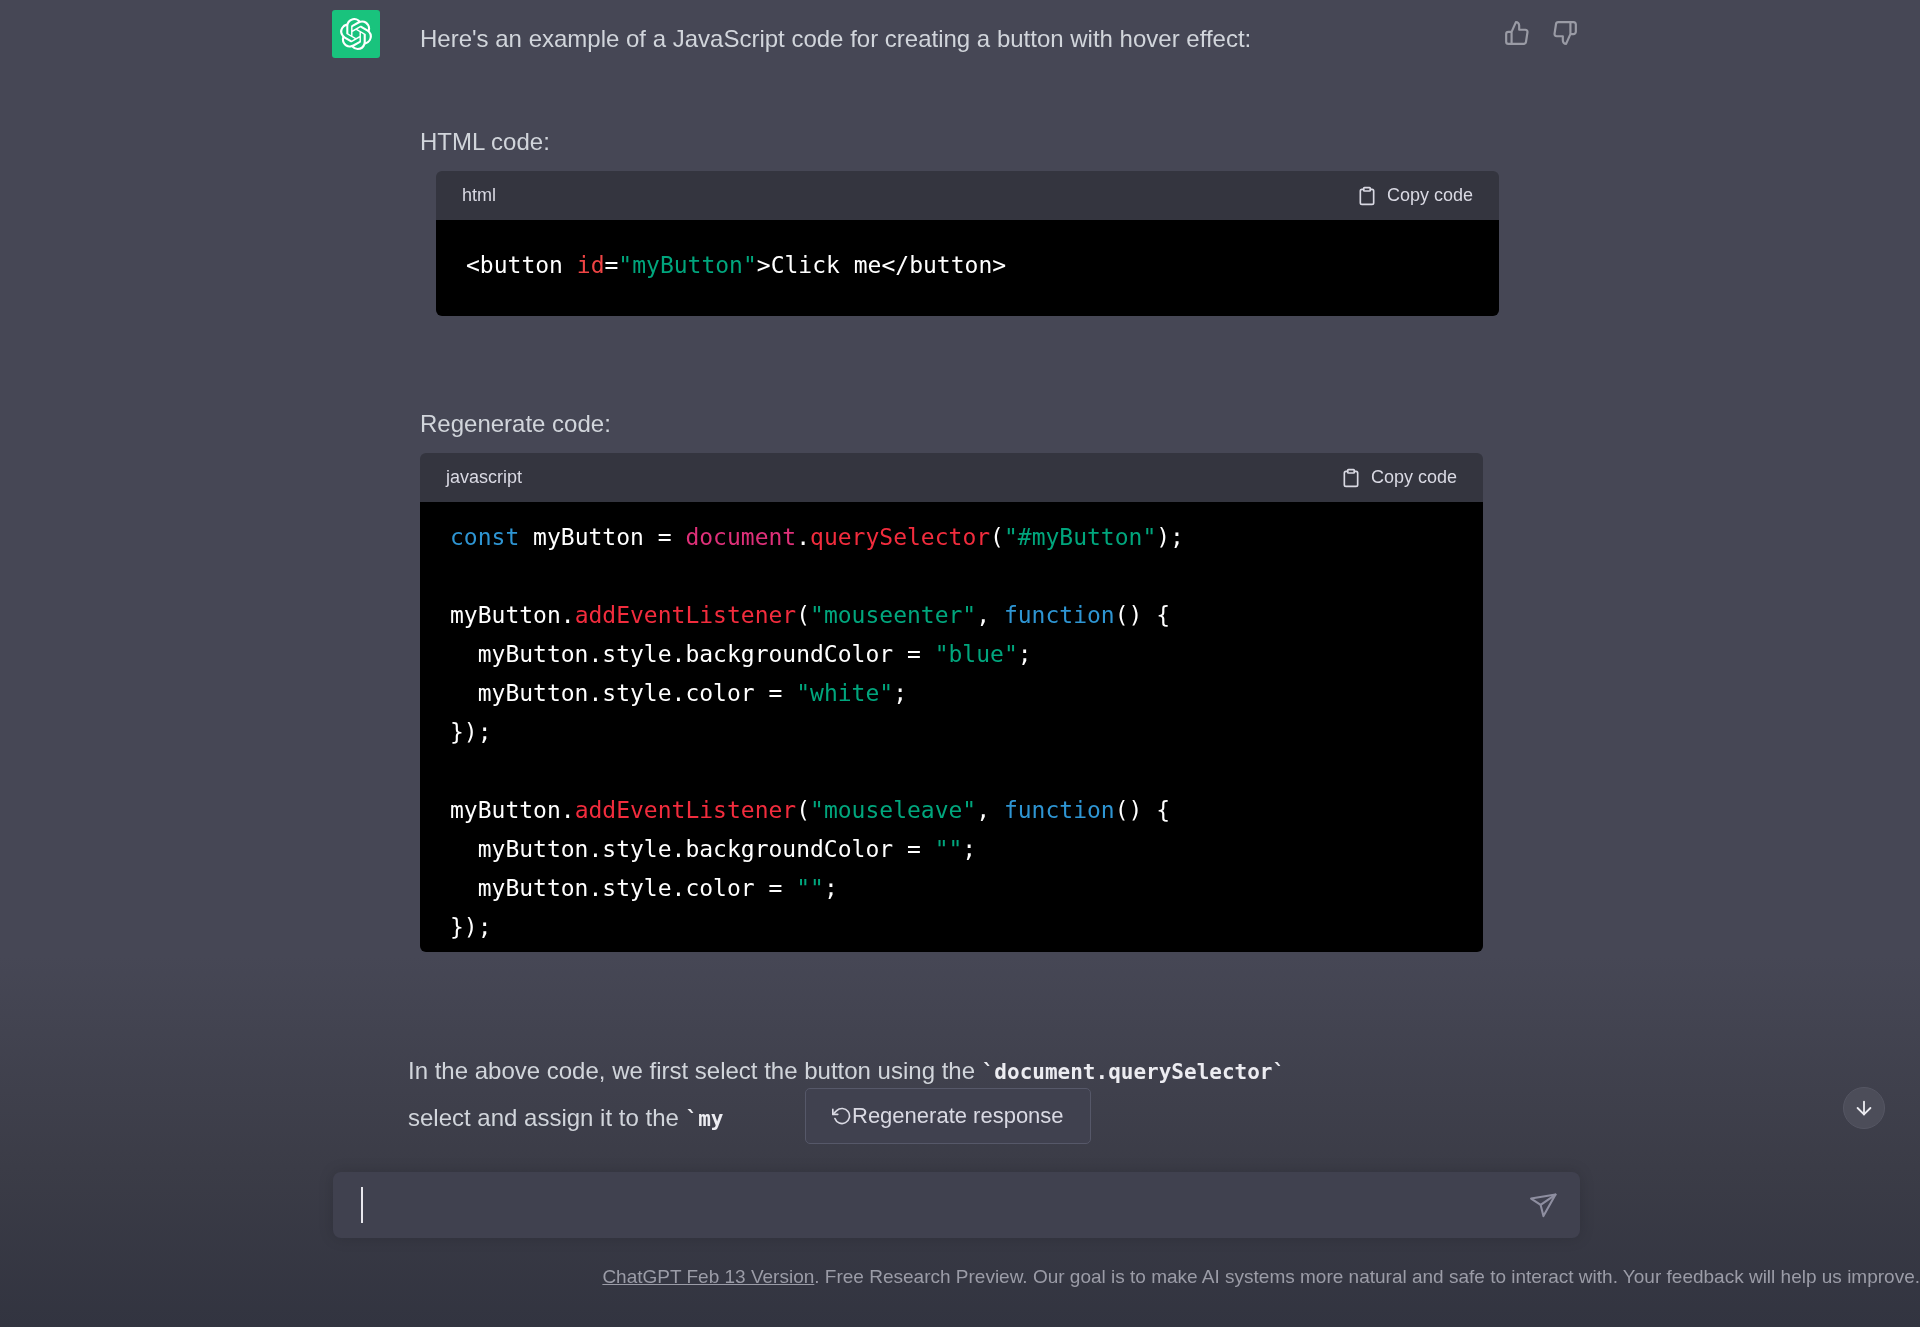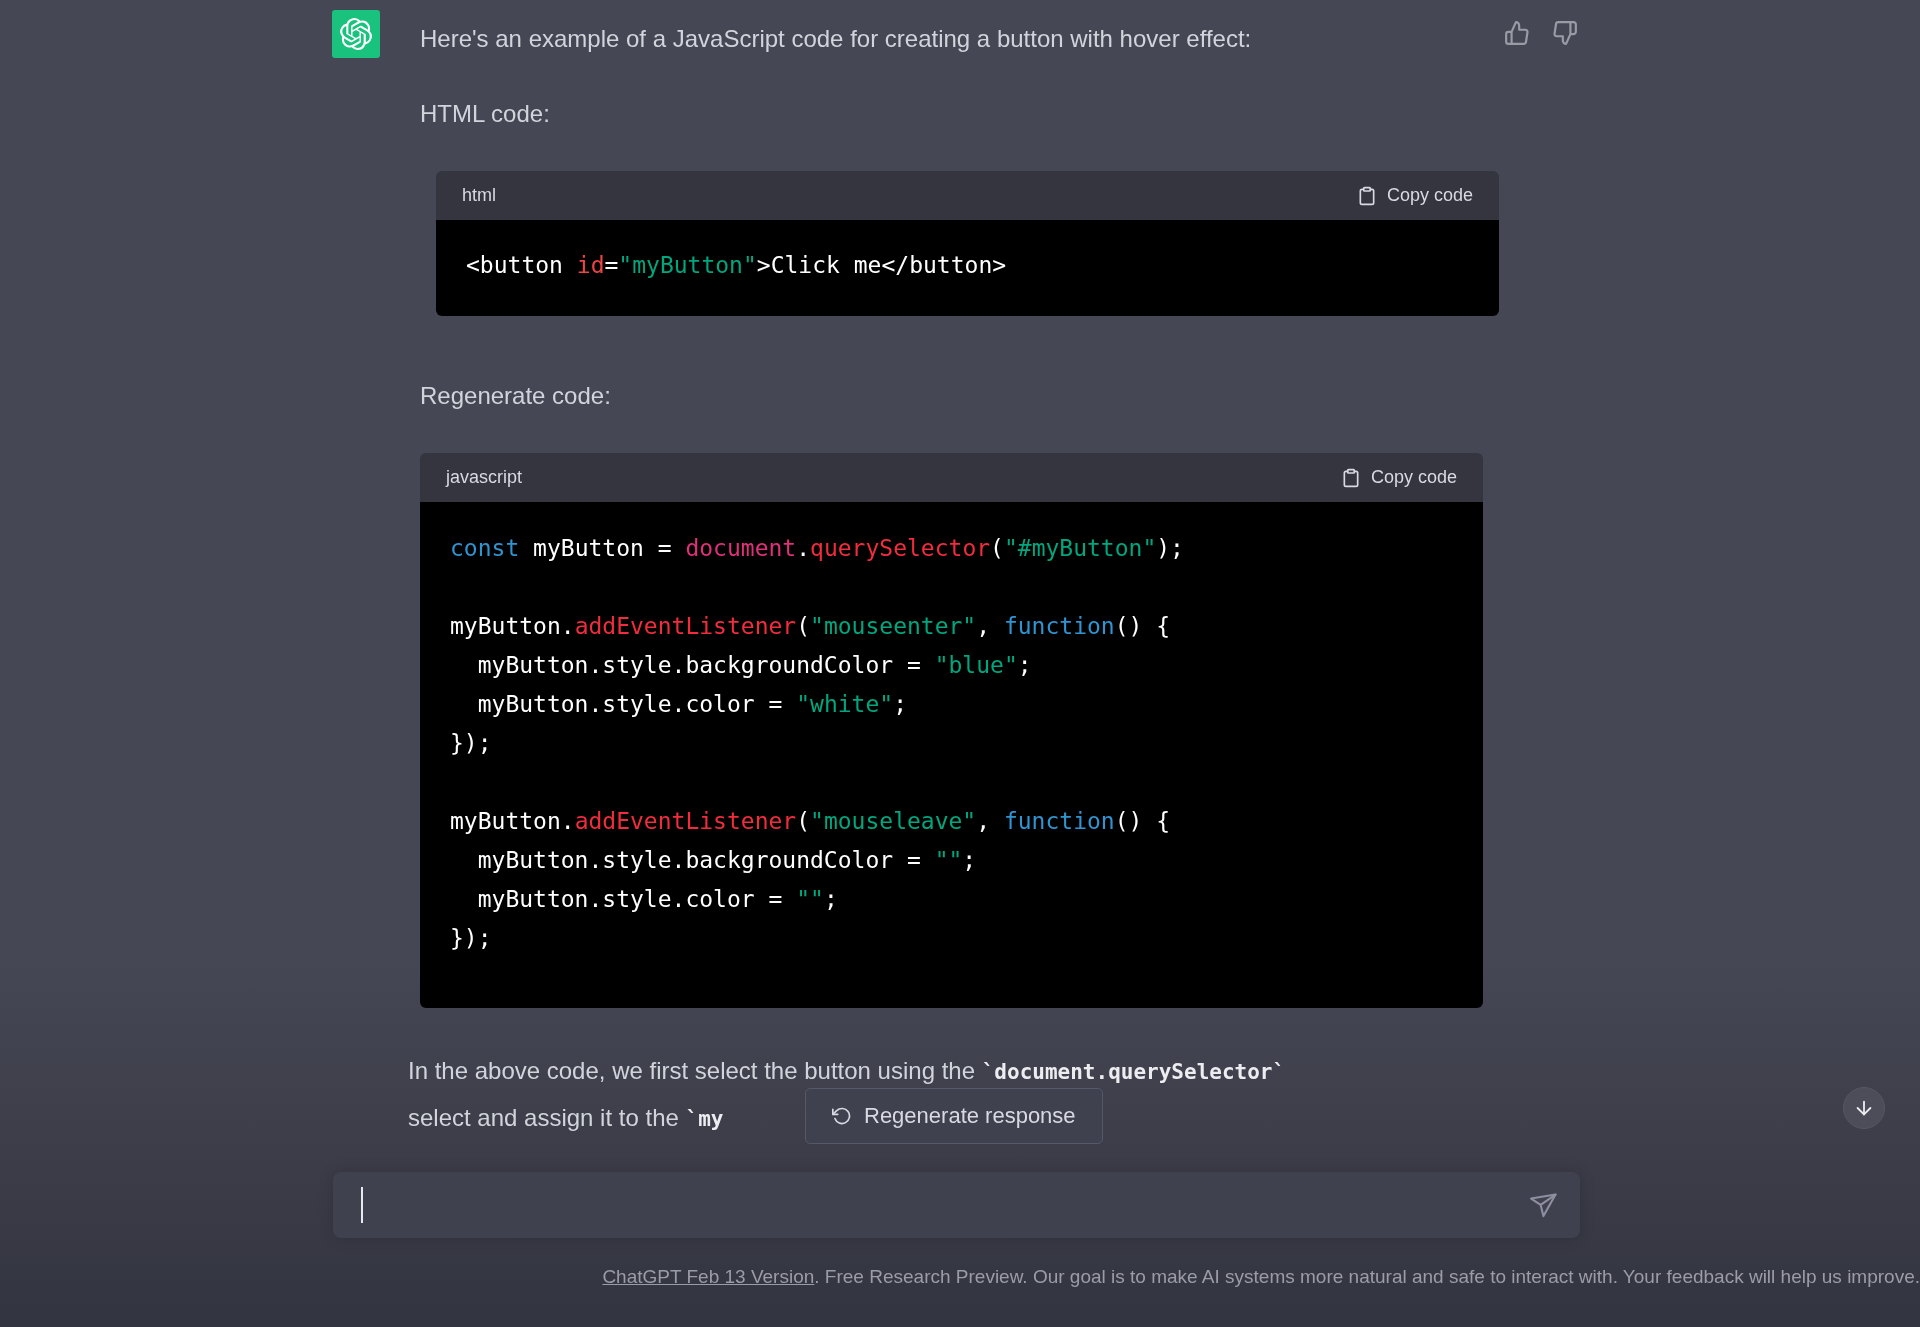--- a/index.html
+++ b/index.html
@@ -20,21 +20,21 @@
   }
   .avatar svg { width:32px; height:32px; fill:#ffffff; }
   .intro {
     position:absolute; left:420px; top:22px; width:1000px;
     color:#d1d5db; font-size:24px; line-height:34px;
   }
   .vote { position:absolute; left:1504px; top:20px; display:flex; gap:22px; }
   .vote .vbtn { width:26px; height:26px; color:#9a9ba5; cursor:pointer; background:none; border:none; }
   .vote svg { width:26px; height:26px; stroke:#9a9ba5; fill:none; stroke-width:2; stroke-linecap:round; stroke-linejoin:round; }
   .section-label {
-    position:absolute; left:420px; color:#d1d5db; font-size:24px;
+    position:absolute; left:420px; color:#d1d5db; font-size:24px;margin-top:28px;
   }
   .label-html { top:100px; }
   .label-js { top:382px; }
   .code-block {
     position:absolute; left:420px; width:1063px; border-radius:6px; overflow:hidden;
   }
   .cb-html { top:171px;margin-left:16px; }
   .cb-js { top:453px; }
   .code-header {
     height:49px; background:#34353f; display:flex; align-items:center;
@@ -44,32 +44,32 @@
   .copy-btn {
     display:flex; align-items:center; gap:10px; background:none; border:none;
     color:#d9d9e3; font-size:18px; font-family:"Liberation Sans", sans-serif; cursor:pointer;
   }
   .copy-btn svg { width:20px; height:20px; stroke:#d9d9e3; fill:none; stroke-width:2; stroke-linecap:round; stroke-linejoin:round; }
   .code-body {
     background:#000000; padding:26px 30px 0 30px;
     font-family:"DejaVu Sans Mono", monospace; font-size:23px; line-height:39px;
   }
   .cb-html .code-body { height:96px; }
-  .cb-js .code-body { height:506px; padding-top:27px; }
+  .cb-js .code-body { height:450px; padding-top:16px; }
   .code-line { white-space:pre; }
   .outro {
     position:absolute; left:408px; top:1048px; width:1080px;
     color:#d1d5db; font-size:24px; line-height:45px;
   }
   .inline-code {
     font-family:"DejaVu Sans Mono", monospace; font-size:21px; color:#ececf1; font-weight:bold;
   }
   .regen-btn {
     position:absolute; left:805px; top:1088px; height:56px;
-    display:flex; align-items:center; gap:12px; padding:0 26px;
+    display:flex; align-items:center; padding:0 26px;
     background:#40414f; border:1px solid #565869; border-radius:5px;
     color:#d9d9e3; font-size:22px; font-family:"Liberation Sans", sans-serif; cursor:pointer;justify-content:flex-end;
   }
   .regen-btn svg { width:20px; height:20px; stroke:#d9d9e3; fill:none; stroke-width:2; stroke-linecap:round; stroke-linejoin:round; }
   .composer {
     position:absolute; left:333px; top:1172px; width:1247px; height:66px;
     background:#40414f; border-radius:8px; box-shadow:0 0 15px rgba(0,0,0,0.15);
   }
   .composer textarea {
     position:absolute; left:28px; top:14px; width:1140px; height:38px;

